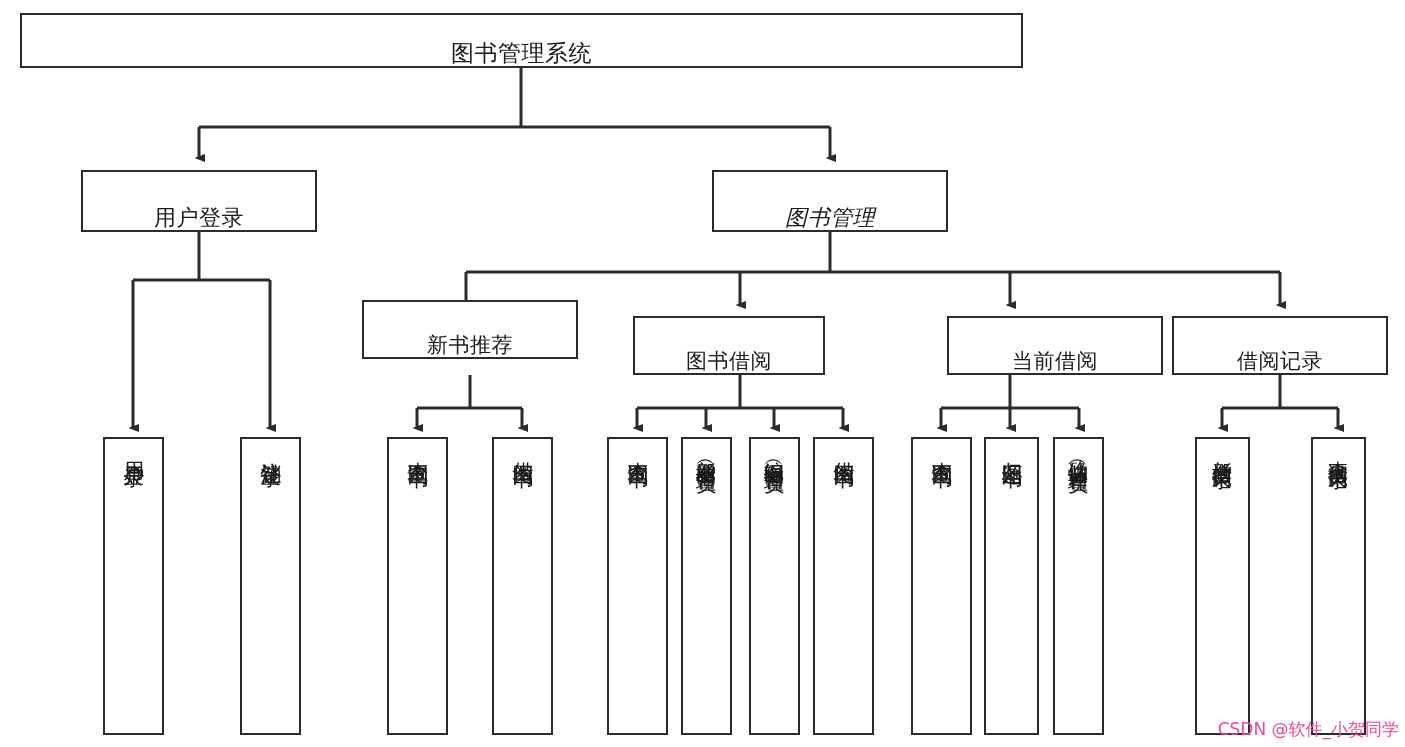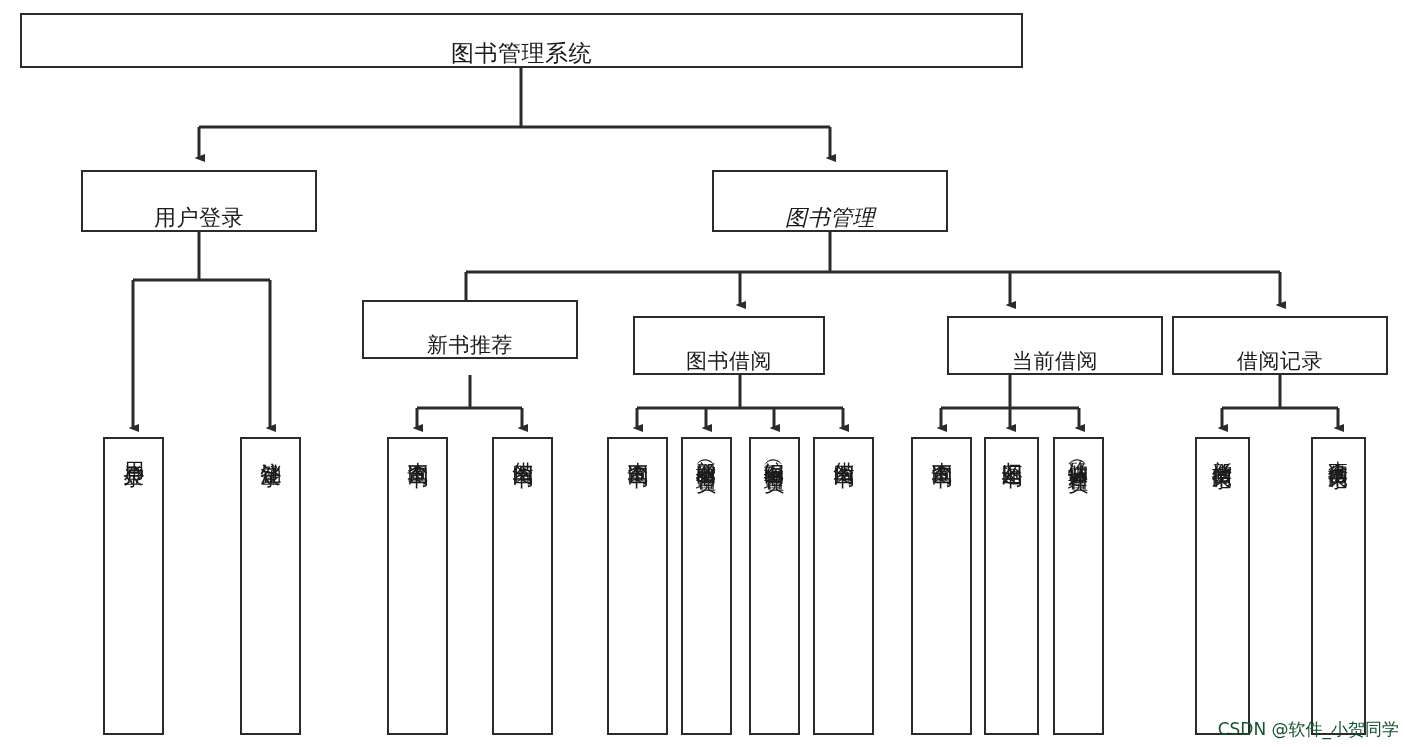--- a/index.html
+++ b/index.html
@@ -59,21 +59,21 @@
   .root-node .label { font-size: 23px; }
   .l2-node .label { font-size: 22px; }
   .l3-node .label { font-size: 21px; }
   .leaf-node .label { font-size: 21px; }
   .leaf-node.narrow .label { font-size: 20px; }
   .watermark {
     position: absolute;
     right: 6px;
     bottom: 6px;
     font-size: 17px;
-    color: #14532d;
+    color: #ec4899;
     font-family: "DejaVu Sans", "Liberation Sans", sans-serif;
     white-space: nowrap;
     user-select: none;
   }
 </style>
 </head>
 <body>
 
 <div id="canvas">
 

